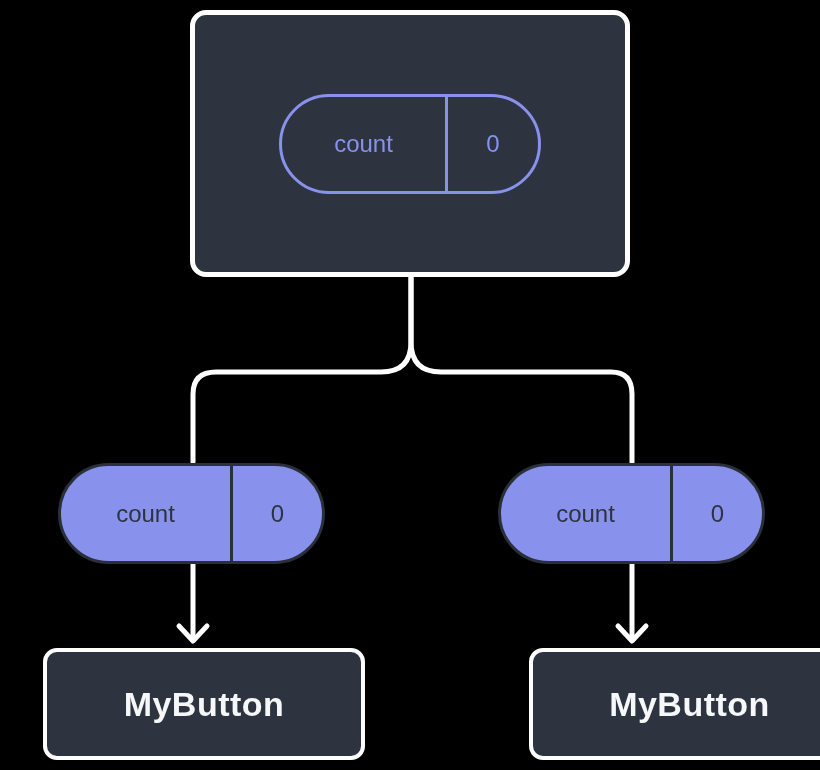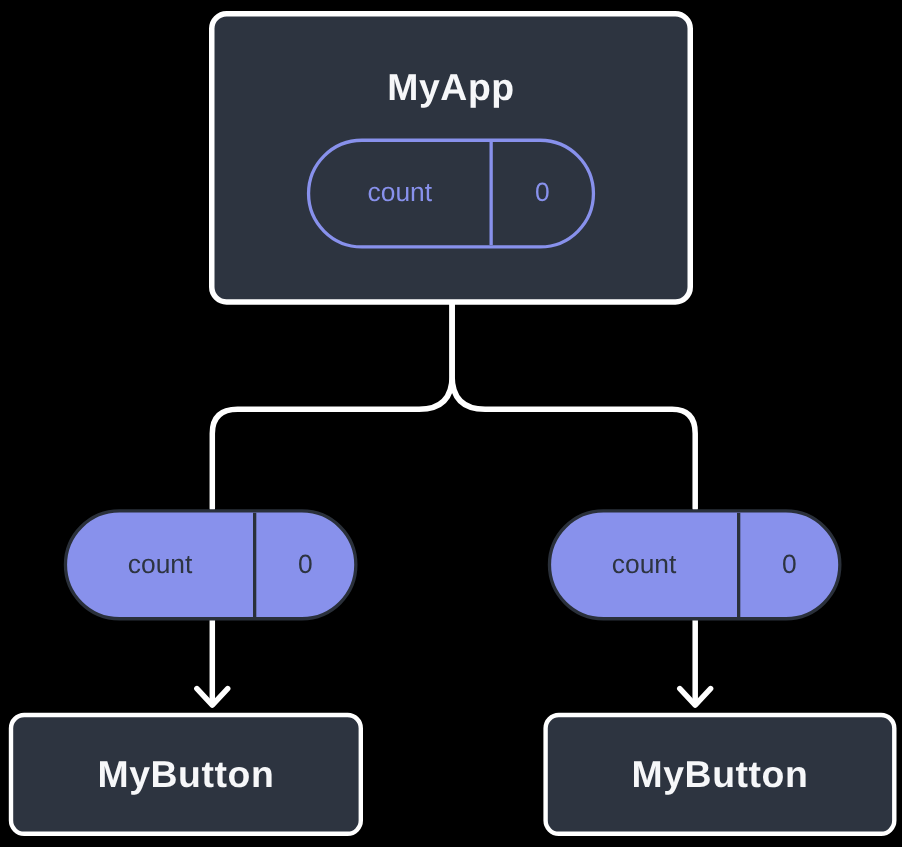--- a/index.html
+++ b/index.html
@@ -91,40 +91,40 @@
     width: 172px;
     border-right: 3px solid var(--dark-stroke, #2a303a);
   }
   .prop-pill .pill-cell-value { flex: 1; }
   .prop-pill-left  { left: 58px;  top: 463px; }
   .prop-pill-right { left: 498px; top: 463px; }
   .leaf-box {
     border-width: 4px;
     border-radius: 14px;
     height: 112px;
+    margin-left: 35px;
   }
   .leaf-left  { left: 8px;   top: 648px; width: 322px; }
   .leaf-right { left: 494px; top: 648px; width: 321px; }
 </style>
 </head>
 <body>
 
 <div id="diagram-canvas">
 
   <svg class="connectors" width="820" height="770" viewBox="0 0 820 770">
     <path d="M 411 272 V 342 Q 411 372 381 372 L 216 372 Q 193 372 193 394 L 193 462"></path>
     <path d="M 411 272 V 342 Q 411 372 441 372 L 611 372 Q 632 372 632 394 L 632 462"></path>
     <path d="M 193 564 L 193 638"></path>
     <path d="M 179 626 L 193 641 L 207 626"></path>
     <path d="M 632 564 L 632 638"></path>
     <path d="M 618 626 L 632 641 L 646 626"></path>
   </svg>
 
   <div class="comp-box root-box">
-    <div class="comp-title">MyApp</div>
     <div class="pill state-pill">
       <div class="pill-cell pill-cell-name">count</div>
       <div class="pill-cell pill-cell-value">0</div>
     </div>
   </div>
 
   <div class="pill prop-pill prop-pill-left">
     <div class="pill-cell pill-cell-name">count</div>
     <div class="pill-cell pill-cell-value">0</div>
   </div>

